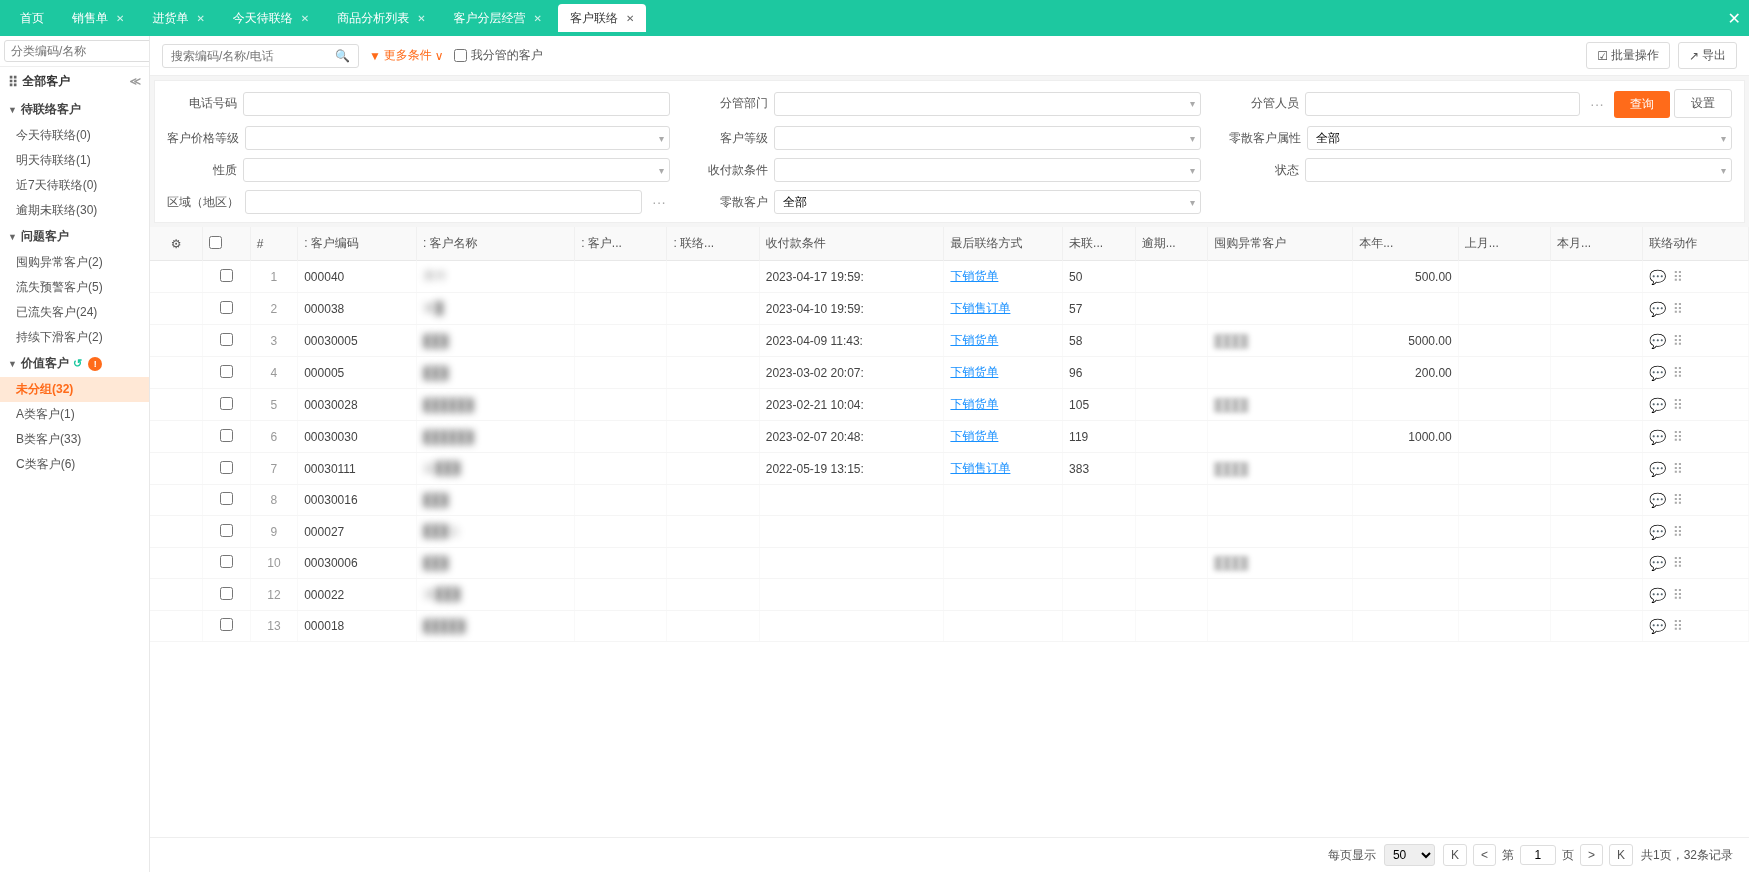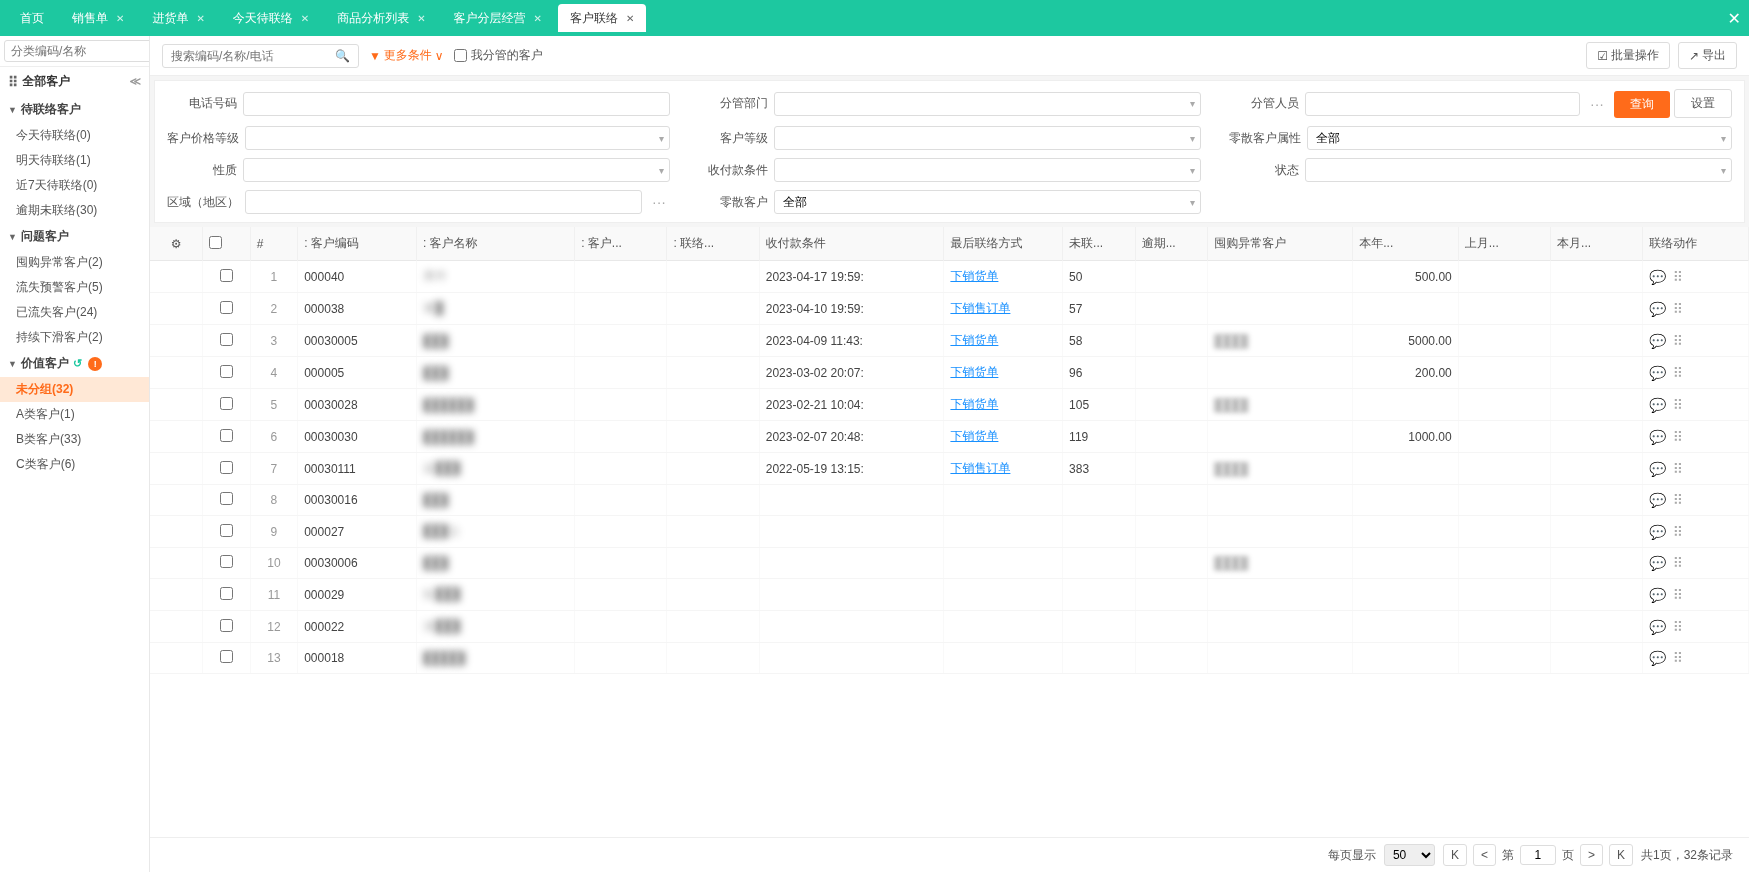--- a/index.html
+++ b/index.html
@@ -538,43 +538,20 @@
       <td>
         <div class="action-icons">
           <span class="action-icon">💬</span>
           <span class="action-icon">⠿</span>
         </div>
       </td>
     </tr>
             <tr>
       <td class="row-check"></td>
       <td class="row-check"><input type="checkbox" style=""></td>
-      <td class="row-num">11</td>
-      <td>000029</td>
-      <td><span style="color:transparent;text-shadow:0 0 7px #999;">扯███</span></td>
-      <td></td>
-      <td></td>
-      <td></td>
-      <td></td>
-      <td></td>
-      <td></td>
-      <td></td>
-      <td class="number"></td>
-      <td class="number"></td>
-      <td class="number"></td>
-      <td>
-        <div class="action-icons">
-          <span class="action-icon">💬</span>
-          <span class="action-icon">⠿</span>
-        </div>
-      </td>
-    </tr>
-            <tr>
-      <td class="row-check"></td>
-      <td class="row-check"><input type="checkbox" style=""></td>
       <td class="row-num">12</td>
       <td>000022</td>
       <td><span style="color:transparent;text-shadow:0 0 7px #999;">淡███</span></td>
       <td></td>
       <td></td>
       <td></td>
       <td></td>
       <td></td>
       <td></td>
       <td></td>

